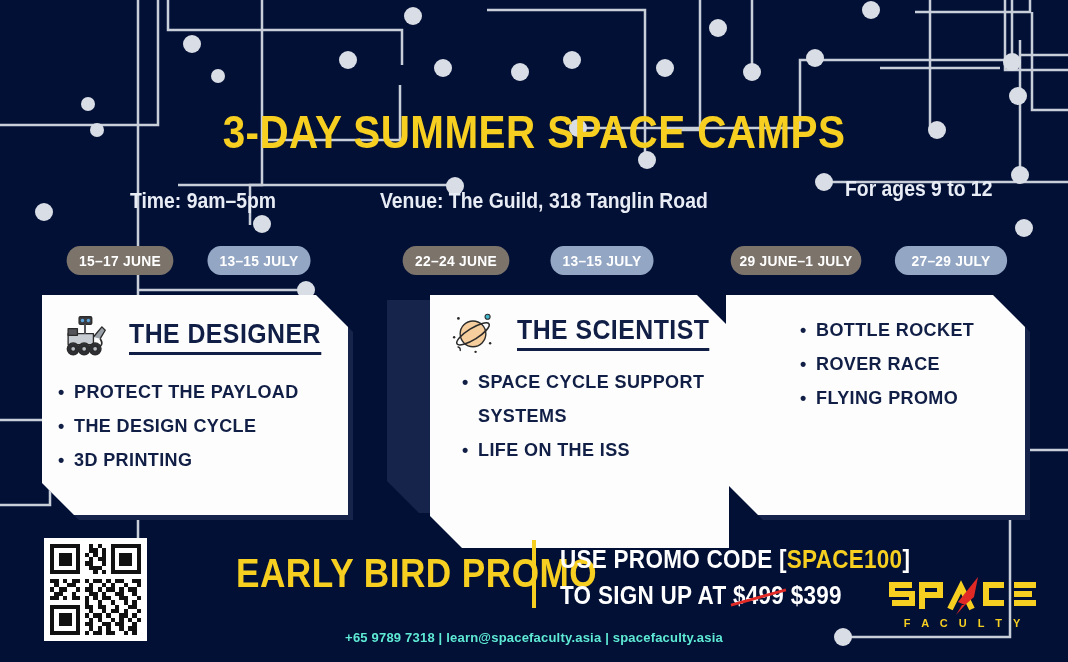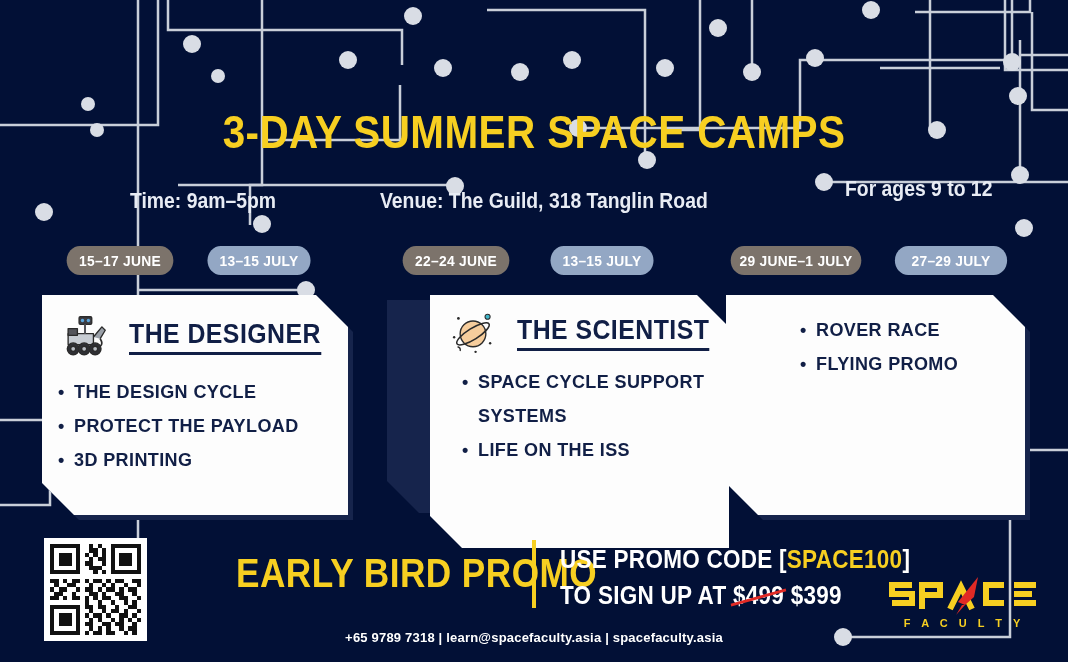--- a/index.html
+++ b/index.html
@@ -174,21 +174,21 @@
   }
   .qr svg { display:block; }
 
   
   .contact {
     position:absolute; left:0; top:630px; width:1068px;
     text-align:center;
     font-family:"Liberation Sans", sans-serif;
     font-weight:bold;
     font-size:13px;
-    color:#ffffff;
+    color:#5eead4;
     letter-spacing:0.2px;
   }
 
   
   .logo { position:absolute; left:886px; top:575px; width:156px; height:58px; }
 </style>
 </head>
 <body>
 
 <div id="poster">
@@ -285,22 +285,22 @@
           <circle cx="18" cy="42" r="3" fill="#b9bec5"></circle>
           <circle cx="31" cy="42" r="3" fill="#b9bec5"></circle>
           <circle cx="44" cy="42" r="3" fill="#b9bec5"></circle>
         </g>
         <circle cx="29" cy="8.5" r="2" fill="#5ba7dd"></circle>
         <circle cx="36" cy="8.5" r="2" fill="#5ba7dd"></circle>
       </svg>
       <div class="card-title">THE DESIGNER</div>
     </div>
     <ul class="card-list">
+      <li>PROTECT THE PAYLOAD</li>
       <li>THE DESIGN CYCLE</li>
-      <li>PROTECT THE PAYLOAD</li>
       <li>3D PRINTING</li>
     </ul>
   </div>
 
   <div class="card-shadow" style="left:387px; top:300px; width:299px; height:213px;"></div>
   <div class="card" style="left:382px; top:295px; width:299px; height:253px; padding-top:14px;margin-left:48px;">
     <div class="card-head" style="margin-bottom:8px;">
       <svg class="card-icon" viewBox="0 0 60 56">
         <circle cx="30" cy="29" r="15" fill="#f6cd9c" stroke="#2b2b2b" stroke-width="1.6"></circle>
         <ellipse cx="30" cy="29" rx="22" ry="6.5" fill="none" stroke="#2b2b2b" stroke-width="1.8" transform="rotate(-32 30 29)"></ellipse>
@@ -316,20 +316,21 @@
     <ul class="card-list" style="padding-left:16px;">
       <li>SPACE CYCLE SUPPORT</li>
       <li class="nobullet">SYSTEMS</li>
       <li>LIFE ON THE ISS</li>
     </ul>
   </div>
 
   <div class="card-shadow" style="left:731px; top:300px; width:299px; height:220px;"></div>
   <div class="card" style="left:726px; top:295px; width:299px; height:220px;">
     <ul class="card-list" style="padding-left:58px;">
+      <li>BOTTLE ROCKET</li>
       <li>ROVER RACE</li>
       <li>FLYING PROMO</li>
     </ul>
   </div>
 
   <div class="qr">
     <svg viewBox="0 0 21 21" width="91" height="91" shape-rendering="crispEdges">
       <rect width="21" height="21" fill="#ffffff"></rect>
       <g fill="#111111">
         <rect x="0" y="0" width="7" height="1"></rect>

